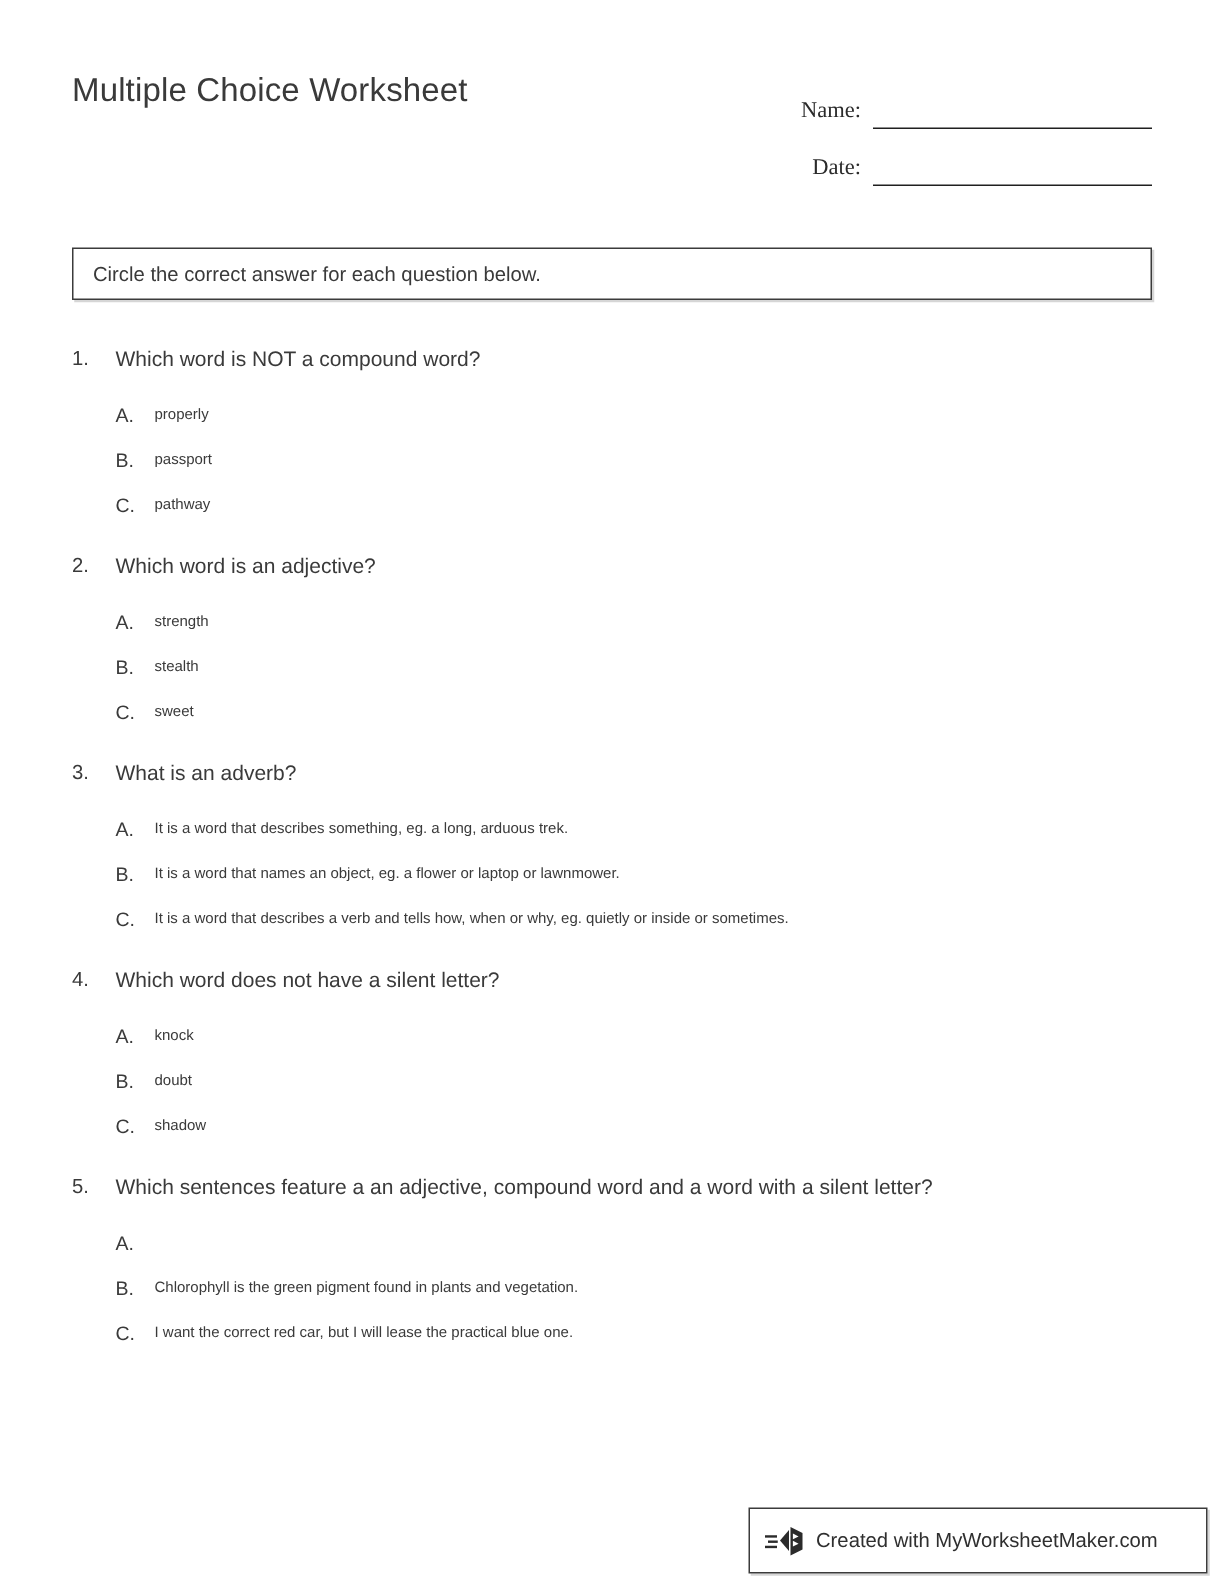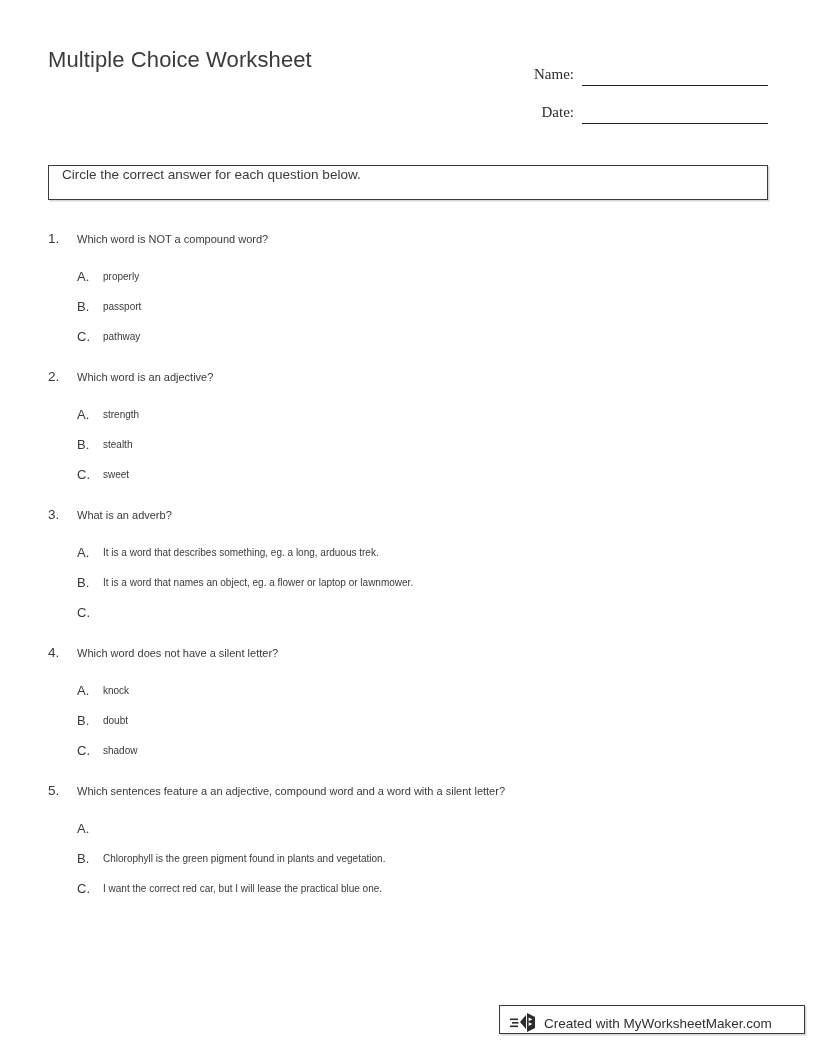--- a/index.html
+++ b/index.html
@@ -78,20 +78,21 @@
     position: absolute;
     left: 48px;
     top: 165px;
     width: 720px;
     height: 35px;
     border: 1.4px solid #3b3b3b;
     box-sizing: border-box;
     background: #ffffff;
     box-shadow: 1.5px 1.5px 0 rgba(120,120,120,0.30);
     display: flex;
+    align-items: center;
   }
   .instruction-text {
     padding-left: 13px;
     font-size: 13.5px;
     color: #3a3a3a;
     line-height: 18px;
   }
 
   
   .questions {
@@ -109,21 +110,21 @@
     margin-bottom: 12px;
   }
   .q-number {
     width: 29px;
     flex: 0 0 29px;
     font-size: 13.5px;
     color: #3a3a3a;
     line-height: 20px;
   }
   .q-text {
-    font-size: 11px;
+    font-size: 14px;
     color: #3a3a3a;
     line-height: 20px;
   }
   .options {
     padding-left: 29px;
   }
   .option-row {
     display: flex;
     align-items: center;
     min-height: 30px;
@@ -141,27 +142,27 @@
     line-height: 19px;
     max-width: 600px;
   }
 
   
   .footer-badge {
     position: absolute;
     left: 499px;
     top: 1005px;
     width: 306px;
-    height: 29px;
+    height: 44px;
     border: 1.4px solid #3b3b3b;
     box-sizing: border-box;
     background: #ffffff;
     box-shadow: 1.5px 1.5px 0 rgba(120,120,120,0.30);
     display: flex;
-    align-items: flex-end;
+    align-items: center;
   }
   .badge-logo {
     width: 34px;
     flex: 0 0 34px;
     margin-left: 10px;
     height: 22px;
     position: relative;
   }
   .badge-text {
     font-size: 13.5px;
@@ -244,20 +245,21 @@
           <div class="option-row">
             <span class="opt-letter">A.</span>
             <span class="opt-text">It is a word that describes something, eg. a long, arduous trek.</span>
           </div>
           <div class="option-row">
             <span class="opt-letter">B.</span>
             <span class="opt-text">It is a word that names an object, eg. a flower or laptop or lawnmower.</span>
           </div>
           <div class="option-row">
             <span class="opt-letter">C.</span>
+            <span class="opt-text">It is a word that describes a verb and tells how, when or why, eg. quietly or inside or sometimes.</span>
           </div>
         </div>
       </div>
       <div class="question-block">
         <div class="question-row">
           <span class="q-number">4.</span>
           <span class="q-text">Which word does not have a silent letter?</span>
         </div>
         <div class="options">
           <div class="option-row">

